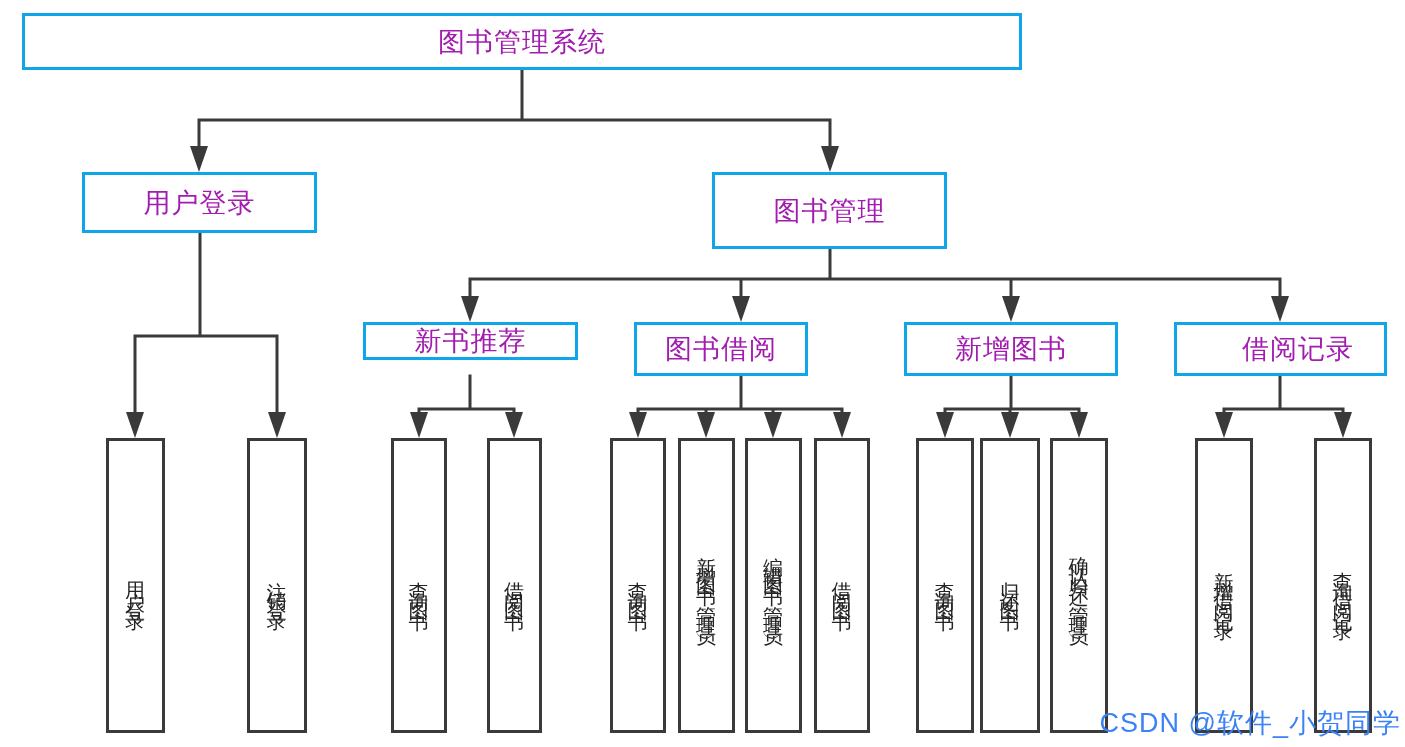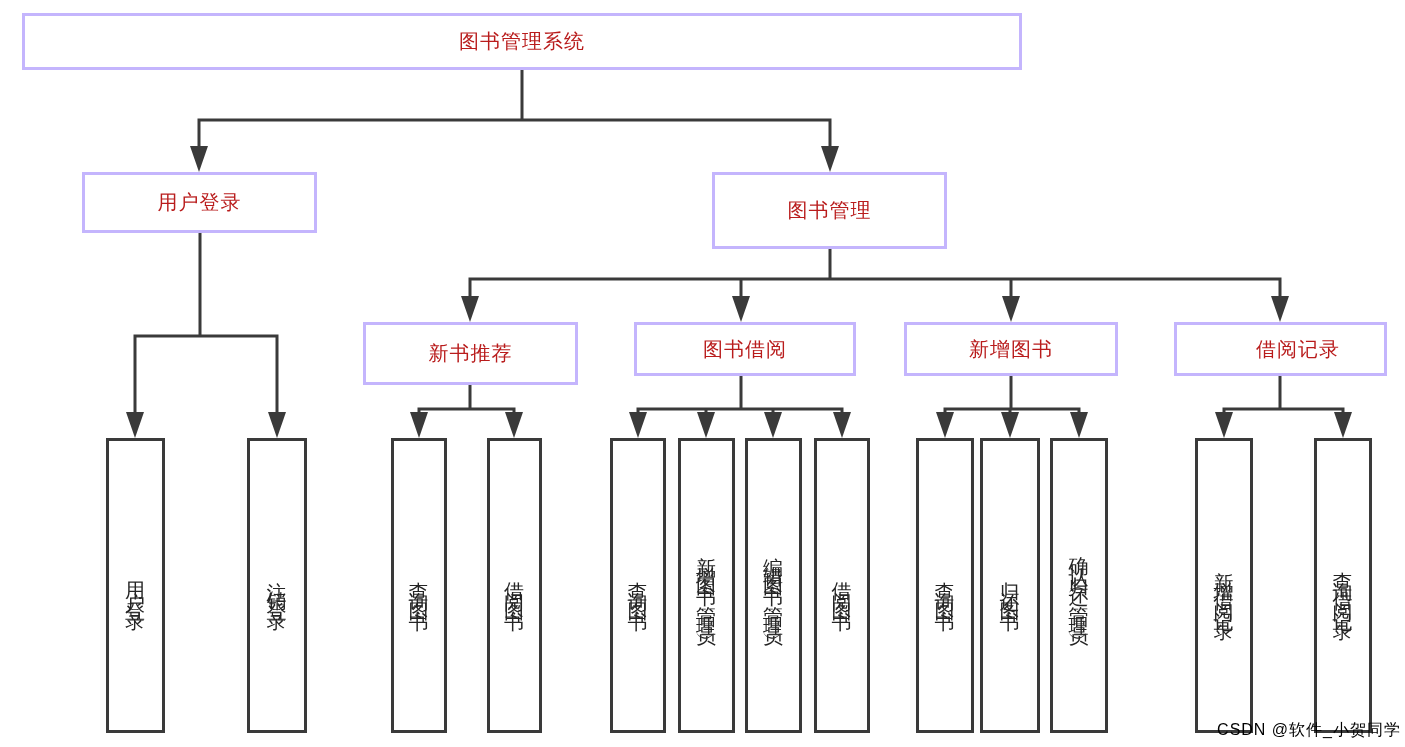--- a/index.html
+++ b/index.html
@@ -13,27 +13,27 @@
   }
   .wires {
     position: absolute;
     left: 0; top: 0;
     width: 1405px; height: 747px;
     z-index: 1;
   }
   .box {
     position: absolute;
     box-sizing: border-box;
-    border: 3px solid #c4b5fd;
+    border: 3px solid #0ea5e9;
     background: #ffffff;
     display: flex;
     align-items: center;
     justify-content: center;
-    color: #b91c1c;
-    font-size: 20px;
+    color: #a21caf;
+    font-size: 27px;
     z-index: 2;
     letter-spacing: 1px;
   }
   .leaf {
     position: absolute;
     box-sizing: border-box;
     border: 3px solid #3a3a3a;
     background: #ffffff;
     display: flex;
     align-items: center;
@@ -46,22 +46,22 @@
     writing-mode: vertical-rl;
     text-orientation: mixed;
     letter-spacing: 10px;
     white-space: nowrap;
     line-height: 1;
   }
   .watermark {
     position: absolute;
     right: 4px;
     bottom: 6px;
-    color: #000000;
-    font-size: 16px;
+    color: #3b82f6;
+    font-size: 27px;
     z-index: 3;
     letter-spacing: 1px;
   }
 </style>
 </head>
 <body>
 
 <div class="canvas">
 
   <svg class="wires" viewBox="0 0 1405 747" xmlns="http://www.w3.org/2000/svg">
@@ -127,24 +127,24 @@
     <span>图书管理系统</span>
   </div>
 
   <div class="box" style="left:82px; top:172px; width:235px; height:61px;">
     <span>用户登录</span>
   </div>
   <div class="box" style="left:712px; top:172px; width:235px; height:77px;">
     <span>图书管理</span>
   </div>
 
-  <div class="box" style="left:363px; top:322px; width:215px; height:63px;">
+  <div class="box" style="left:363px; top:322px; width:215px; height:38px;">
     <span>新书推荐</span>
   </div>
-  <div class="box" style="left:634px; top:322px; width:222px; height:54px;">
+  <div class="box" style="left:634px; top:322px; width:174px; height:54px;">
     <span>图书借阅</span>
   </div>
   <div class="box" style="left:904px; top:322px; width:214px; height:54px;">
     <span>新增图书</span>
   </div>
   <div class="box" style="left:1174px; top:322px; width:213px; height:54px;padding-left:35px;">
     <span>借阅记录</span>
   </div>
 
   <div class="leaf" style="left:106px; top:438px; width:59px; height:295px;">

